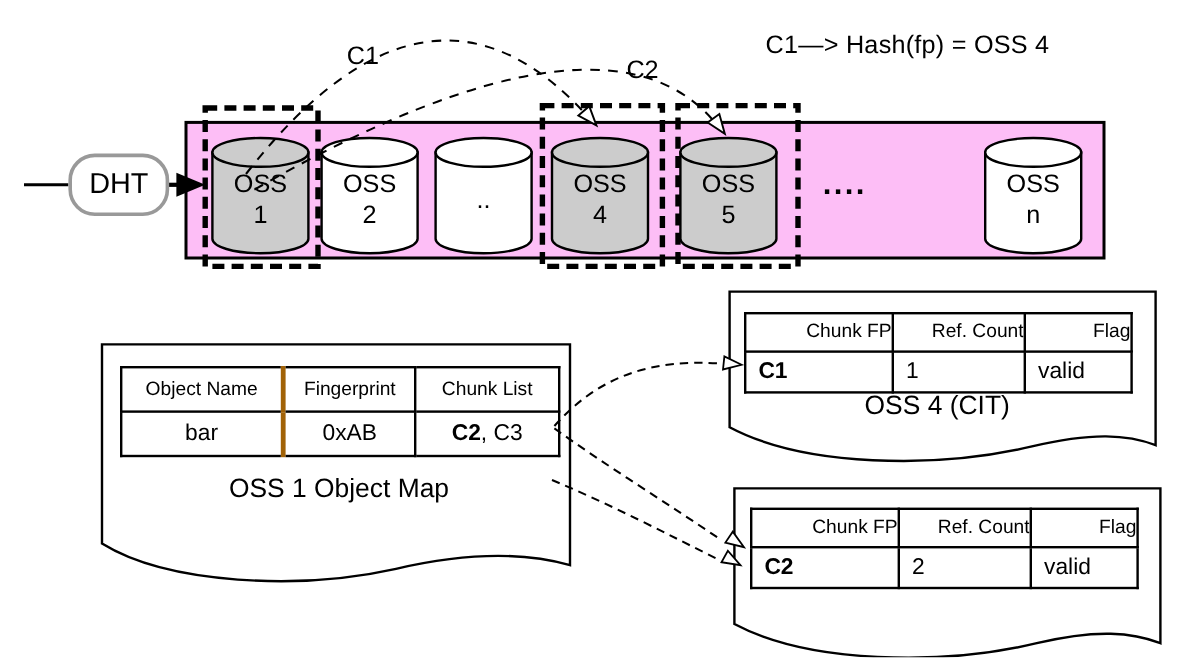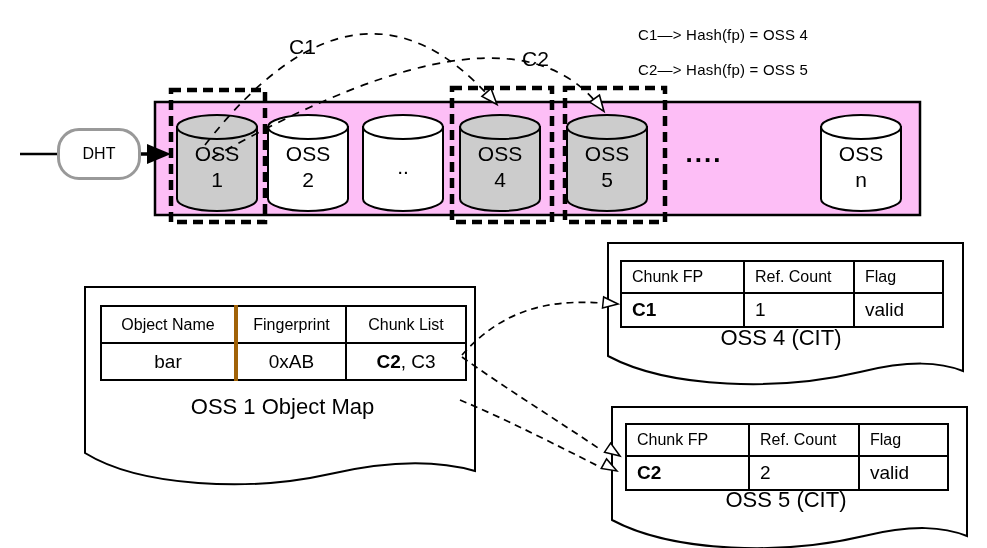--- a/index.html
+++ b/index.html
@@ -2,38 +2,38 @@
 <html><head>
 <meta charset="utf-8">
 <style>
   html,body{margin:0;padding:0;background:#fff;}
   .canvas{position:relative;width:987px;height:548px;background:#fff;
           font-family:"Liberation Sans",sans-serif;color:#000;overflow:hidden;}
   .canvas svg{position:absolute;left:0;top:0;}
   .dht{position:absolute;left:57px;top:128px;width:78px;height:46px;
        border:3.5px solid #999;border-radius:22px;background:#fff;
        display:flex;align-items:center;justify-content:center;
-       font-size:16px;}
-  .legend{position:absolute;left:638px;font-size:15px;white-space:nowrap;letter-spacing:.2px;}
+       font-size:24px;}
+  .legend{position:absolute;left:638px;font-size:21px;white-space:nowrap;letter-spacing:.2px;}
   .legend.l1{top:26px;} .legend.l2{top:61px;}
   .arc-label{position:absolute;font-size:21px;}
   .arc-label.c1{left:289px;top:35px;} .arc-label.c2{left:522px;top:47px;}
   .cyl-label{position:absolute;top:139px;height:56px;width:84px;text-align:center;
              font-size:21px;line-height:26px;display:flex;flex-direction:column;
              justify-content:center;pointer-events:none;}
   .dots{position:absolute;left:672px;top:138px;width:64px;text-align:center;
         font-size:26px;font-weight:bold;letter-spacing:2px;}
   table{position:absolute;border-collapse:collapse;table-layout:fixed;background:transparent;}
   th,td{border:2px solid #000;padding:0;overflow:hidden;white-space:nowrap;}
   th{font-weight:normal;font-size:16px;}
   .omap{left:100px;top:305px;}
   .omap th{height:35px;text-align:center;}
   .omap td{height:35px;text-align:center;font-size:19px;}
   .omap .thick{border-left:4px solid #a16207;}
-  .cit th{height:30px;text-align:left;padding-left:10px;}
+  .cit th{height:30px;text-align:right;padding-left:10px;}
   .cit td{height:32px;text-align:left;padding-left:10px;font-size:19px;}
   .cit4{left:620px;top:260px;}
   .cit5{left:625px;top:423px;}
   .caption{position:absolute;font-size:22px;text-align:center;}
   .cap-omap{left:100px;top:394px;width:365px;}
   .cap-cit4{left:620px;top:325px;width:322px;}
   .cap-cit5{left:625px;top:487px;width:322px;}
   .bold{font-weight:bold;}
 </style>
 </head>
@@ -103,21 +103,20 @@
     </g>
     <g>
       <path d="M460,400 C508,420 558,446 598,466" fill="none" stroke="#000" stroke-width="1.7" stroke-dasharray="7 5"></path>
       <path d="M0,0 L-15,-5.5 L-15,5.5 Z" transform="translate(617,471) rotate(29)" fill="#fff" stroke="#000" stroke-width="1.5"></path>
     </g>
   </svg>
 
   <div class="dht">DHT</div>
 
   <div class="legend l1">C1—&gt; Hash(fp) = OSS 4</div>
-  <div class="legend l2">C2—&gt; Hash(fp) = OSS 5</div>
 
   <div class="arc-label c1">C1</div>
   <div class="arc-label c2">C2</div>
 
   <div class="cyl-label" style="left:175px">
     <div>OSS</div>
     <div>1</div>
   </div>
   <div class="cyl-label" style="left:266px">
     <div>OSS</div>
@@ -196,15 +195,14 @@
       <th>Ref. Count</th>
       <th>Flag</th>
     </tr>
     <tr>
       <td class="bold">C2</td>
       <td>2</td>
       <td>valid</td>
     </tr>
   </tbody>
     </table>
-  <div class="caption cap-cit5">OSS 5 (CIT)</div>
 
 </div>
 
 </body></html>

